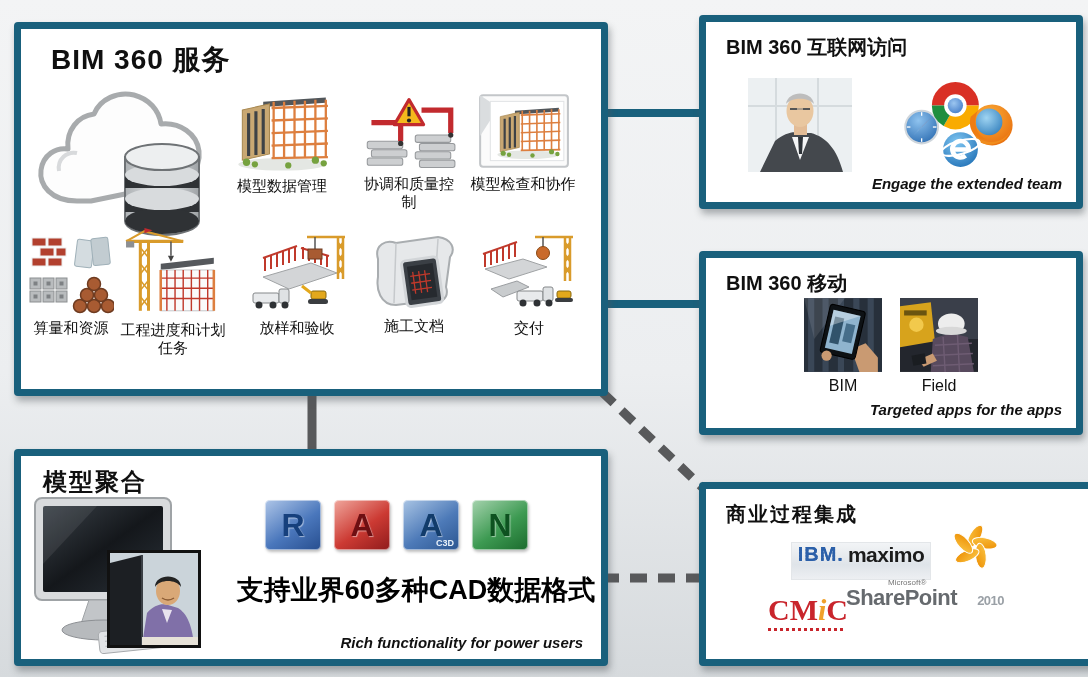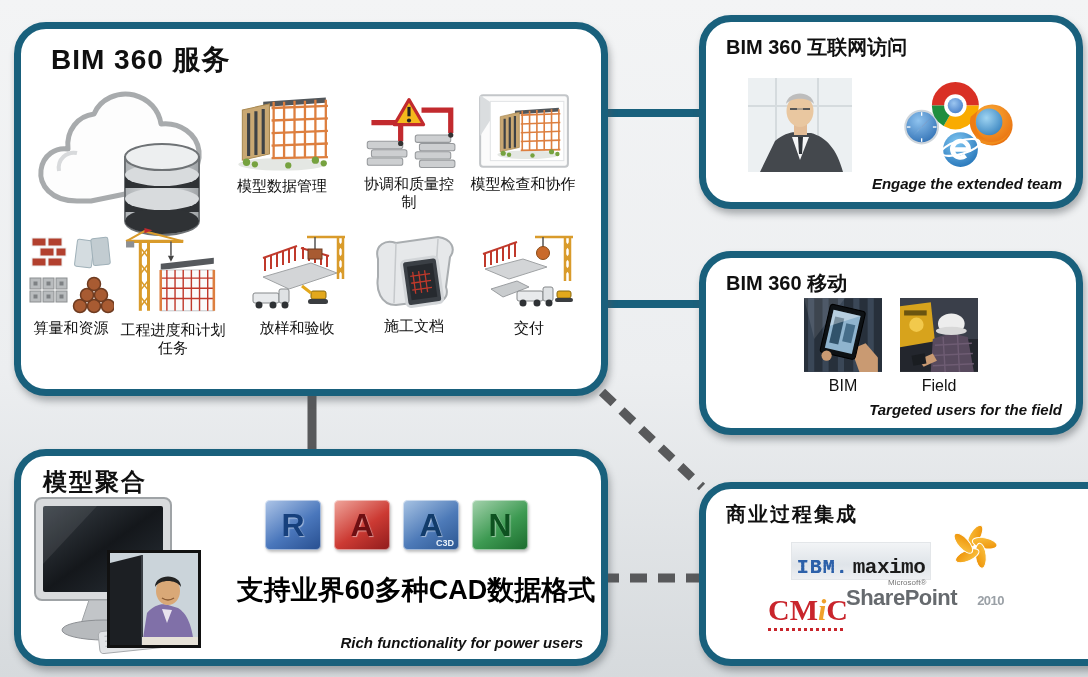--- a/index.html
+++ b/index.html
@@ -2,21 +2,21 @@
 <html><head>
 <meta charset="utf-8">
 <style>
   html,body{margin:0;padding:0;}
   body{font-family:"Liberation Sans","DejaVu Sans",sans-serif;}
   #slide{position:relative;width:1088px;height:677px;overflow:hidden;
     background:linear-gradient(180deg,#F3F4F5 0%,#ECEEF0 55%,#D6DADD 100%);}
   
   #wires{position:absolute;left:0;top:0;width:1088px;height:677px;z-index:1;pointer-events:none;}
   
-  .panel{position:absolute;background:#FFFFFF;border:7px solid #19607C;border-radius:32px;
+  .panel{position:absolute;background:#FFFFFF;border:7px solid #19607C;border-radius:4px;
     box-shadow:2px 5px 7px rgba(80,86,92,.45);z-index:2;box-sizing:border-box;}
   .panel-title{position:absolute;font-weight:bold;color:#101010;}
   #svc-box{left:14px;top:22px;width:594px;height:374px;}
   #net-box{left:699px;top:15px;width:384px;height:194px;}
   #mob-box{left:699px;top:251px;width:384px;height:184px;}
   #biz-box{left:699px;top:482px;width:464px;height:184px;}
   #agg-box{left:14px;top:449px;width:594px;height:217px;}
   .svc-title{left:30px;top:12px;font-size:28px;letter-spacing:1px;}
   .small-title{left:20px;top:12px;font-size:20px;}
   .agg-title{left:22px;top:10px;font-size:24px;letter-spacing:2px;}
@@ -35,22 +35,22 @@
   .cad-letter{font-weight:bold;font-size:32px;line-height:1;text-shadow:1px 1px 1px rgba(255,255,255,.5);}
   .cad-badge{position:absolute;bottom:2px;right:5px;font-size:9px;font-weight:bold;color:#EAF2FA;}
   .tile-revit{background:linear-gradient(145deg,#AFC6E8,#4A77BC 55%,#274E8F);}
   .tile-acad{background:linear-gradient(145deg,#F0A79D,#CC3A33 55%,#8F1B1B);}
   .tile-c3d{background:linear-gradient(145deg,#A9C4E4,#4D7AB8 55%,#2B5590);}
   .tile-nav{background:linear-gradient(145deg,#A6D3AE,#3D9A52 55%,#1B6B2D);}
   .headline{position:absolute;left:205px;top:116px;width:380px;text-align:center;
     font-size:27px;font-weight:bold;color:#000;}
   
   .maximo{position:absolute;left:86px;top:54px;width:138px;height:36px;
-    background:linear-gradient(180deg,#F2F4F6,#DFE4E9 60%,#EDEFF2);display:flex;align-items:flex-end;justify-content:center;
-    box-shadow:0 0 0 1px #E3E6E9;font-family:Liberation Mono, monospace;}
+    background:linear-gradient(180deg,#F2F4F6,#DFE4E9 60%,#EDEFF2);display:flex;align-items:flex-start;justify-content:center;
+    box-shadow:0 0 0 1px #E3E6E9;}
   .ibm-txt{color:#2C60A9;font-weight:bold;font-size:20px;letter-spacing:1px;
     background:repeating-linear-gradient(180deg,#2C60A9 0 2px,#9FB9DD 2px 3px);-webkit-background-clip:text;background-clip:text;}
   .maximo-txt{color:#1B1B1B;font-size:21px;font-weight:bold;margin-left:4px;letter-spacing:-0.5px;}
   .sp-block{position:absolute;left:140px;top:34px;width:230px;}
   .sp-pin{margin-left:100px;}
   .sp-ms{font-size:8px;color:#777;line-height:1;margin-left:2px;padding-left:40px;}
   .sp-name{font-size:22px;color:#666A6E;font-weight:bold;letter-spacing:-0.5px;line-height:1;}
   .sp-year{font-size:13px;color:#9AA0A6;font-weight:bold;margin-left:20px;}
   .cmic{position:absolute;left:62px;top:106px;font-family:"Liberation Serif",serif;font-weight:bold;font-size:30px;line-height:1;}
   .cmic .red{color:#C9252C;} .cmic .org{color:#F0A02A;font-style:italic;}
@@ -461,21 +461,21 @@
         <line x1="42" y1="38" x2="44" y2="72"></line>
           <line x1="56" y1="36" x2="58" y2="72"></line>
       </g>
       <ellipse cx="50" cy="25" rx="13" ry="10" fill="#EDEDED"></ellipse>
       <ellipse cx="50" cy="32" rx="15" ry="4" fill="#D8D8D8"></ellipse>
       <polygon points="32,54 18,60 23,67 36,61" fill="#C99A72"></polygon>
       <rect x="12" y="55" width="13" height="10" fill="#1A1D21" transform="rotate(-10 18 60)"></rect>
     </svg>
     <div class="app-lbl" style="left:97px;top:119px">BIM</div>
     <div class="app-lbl" style="left:193px;top:119px">Field</div>
-    <div class="caption" style="bottom:10px">Targeted users for the field</div>
+    <div class="caption" style="bottom:10px">Targeted apps for the apps</div>
   </div>
 
   <div class="panel" id="biz-box">
     <div class="panel-title small-title" style="letter-spacing:2px">商业过程集成</div>
     <div class="maximo">
       <span class="ibm-txt">IBM.</span>
       <span class="maximo-txt">maximo</span>
     </div>
     <div class="sp-block">
       <svg class="sp-pin" width="58" height="52" viewBox="0 0 60 52">

